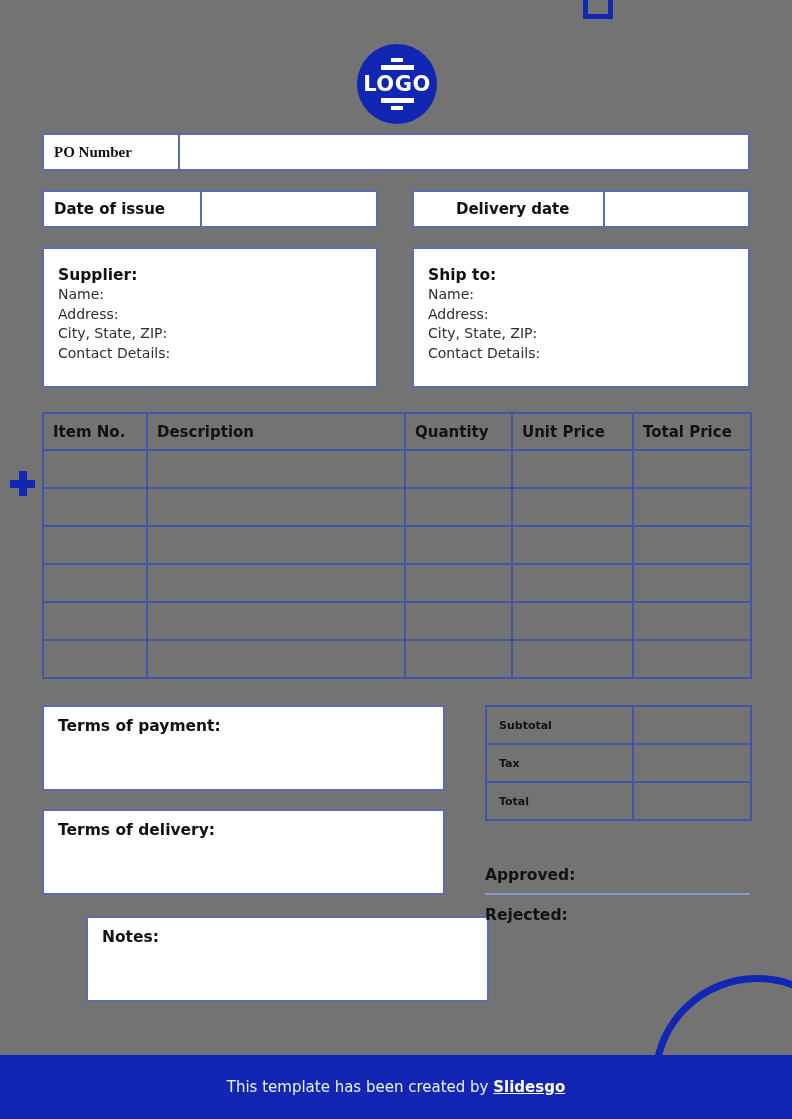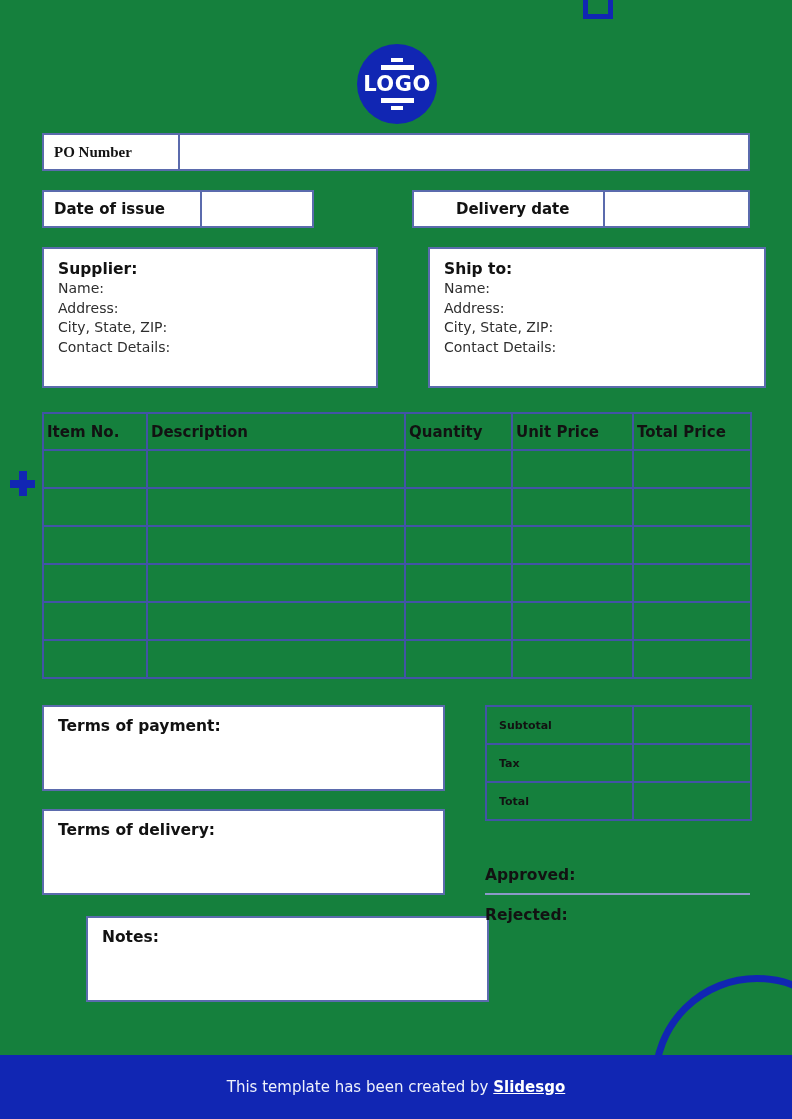--- a/index.html
+++ b/index.html
@@ -1,20 +1,20 @@
 <!DOCTYPE html>
 <html><head>
 <meta charset="utf-8">
 <style>
   html, body { margin: 0; padding: 0; background: #ffffff; }
   .page {
     position: relative;
     width: 792px;
     height: 1119px;
-    background: #15803d;
+    background: #737373;
     overflow: hidden;
     font-family: "DejaVu Sans", "Liberation Sans", sans-serif;
     color: #121212;
   }
 
   
   .top-square {
     position: absolute;
     left: 583px; top: -15px;
     width: 20px; height: 24px;
@@ -65,37 +65,37 @@
     box-sizing: border-box;
   }
   .field-row .value-cell { flex: 1; }
 
   
   .addr-box {
     position: absolute;
     top: 247px; height: 141px;
     border: 2px solid #5b6bad;
     box-sizing: border-box;
-    padding: 10px 14px;
+    padding: 16px 14px;
     background: #ffffff;
   }
   .addr-box .addr-title { font-weight: bold; font-size: 15.5px; line-height: 20px; }
   .addr-box .addr-line { font-size: 14px; line-height: 19.5px; color: #2e2e2e; }
 
   
   table.items {
     position: absolute;
     left: 42px; top: 412px;
     width: 708px;
     border-collapse: collapse;
     table-layout: fixed;
   }
   table.items th, table.items td {
     border: 2px solid #4254a6;
-    padding: 0 0 0 3px;
+    padding: 0 0 0 9px;
     text-align: left;
     vertical-align: middle;
     box-sizing: border-box;
   }
   table.items th { height: 37px; font-size: 15px; font-weight: bold; }
   table.items td { height: 38px; }
 
   
   .plus-icon {
     position: absolute;
@@ -174,39 +174,39 @@
     <div class="logo-text">LOGO</div>
     <div class="bar-w"></div>
     <div class="bar-s"></div>
   </div>
 
   <div class="field-row" style="left:42px; top:133px; width:708px;font-family:Liberation Serif, serif;">
     <div class="label-cell" style="flex:0 0 136px;">PO Number</div>
     <div class="value-cell"></div>
   </div>
 
-  <div class="field-row" style="left:42px; top:190px; width:272px;">
+  <div class="field-row" style="left:42px; top:190px; width:336px;">
     <div class="label-cell" style="flex:0 0 158px;">Date of issue</div>
     <div class="value-cell"></div>
   </div>
 
   <div class="field-row" style="left:412px; top:190px; width:338px;padding-left:32px;">
     <div class="label-cell" style="flex:0 0 159px;">Delivery date</div>
     <div class="value-cell"></div>
   </div>
 
   <div class="addr-box" style="left:42px; width:336px;">
     <div class="addr-title">Supplier:</div>
     <div class="addr-line">Name:</div>
     <div class="addr-line">Address:</div>
     <div class="addr-line">City, State, ZIP:</div>
     <div class="addr-line">Contact Details:</div>
   </div>
 
-  <div class="addr-box" style="left:412px; width:338px;margin-left:16px;">
+  <div class="addr-box" style="left:412px; width:338px;">
     <div class="addr-title">Ship to:</div>
     <div class="addr-line">Name:</div>
     <div class="addr-line">Address:</div>
     <div class="addr-line">City, State, ZIP:</div>
     <div class="addr-line">Contact Details:</div>
   </div>
 
   <div class="plus-icon"></div>
 
   <table class="items">

